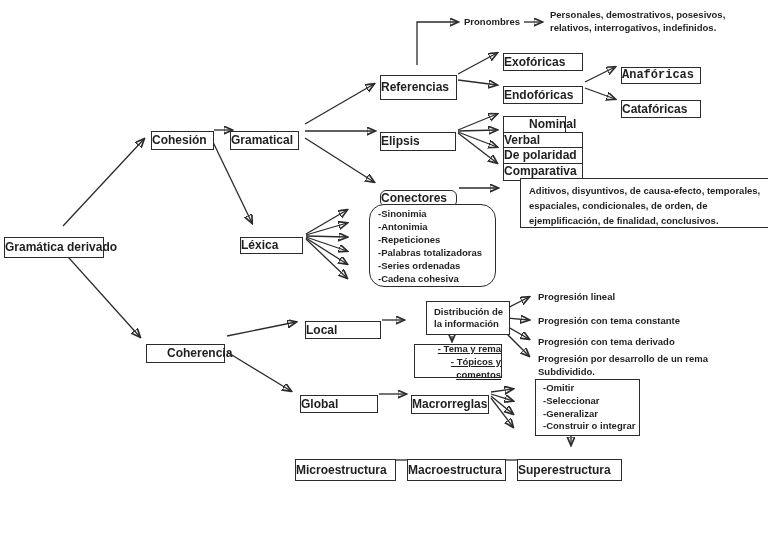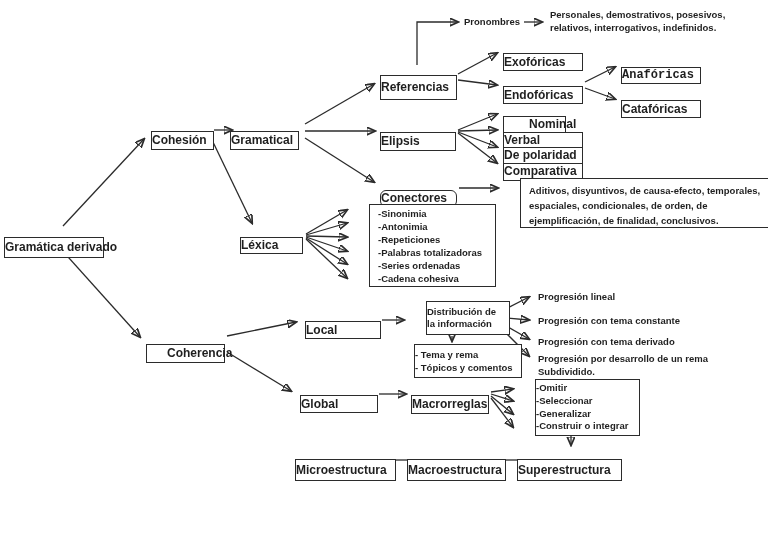--- a/index.html
+++ b/index.html
@@ -129,59 +129,59 @@
     </div>
 
   <div class="box" style="left:380px;top:180px;width:77px;height:17px;border-radius:6px;">
       <span>Conectores</span>
     </div>
   <div class="listbox wrap" style="left:504px;top:178px;width:260px;height:50px;padding:4px 8px 0 8px;line-height:15px;"><span>Aditivos, disyuntivos, de causa-efecto, temporales, espaciales, condicionales, de orden, de ejemplificación, de finalidad, conclusivos.</span></div>
 
   <div class="box" style="left:240px;top:227px;width:63px;height:17px;">
       <span>Léxica</span>
     </div>
-  <div class="listbox stackcol" style="left:353px;top:204px;width:127px;height:83px;padding-left:8px;line-height:13px;">
+  <div class="listbox stackcol" style="left:353px;top:204px;width:127px;height:83px;padding-left:8px;line-height:13px;border-radius:15px;">
     <div class="li">-Sinonimia</div>
     <div class="li">-Antonimia</div>
     <div class="li">-Repeticiones</div>
     <div class="li">-Palabras totalizadoras</div>
     <div class="li">-Series ordenadas</div>
     <div class="li">-Cadena cohesiva</div>
   </div>
 
   <div class="box" style="left:146px;top:334px;width:79px;height:19px;padding-left:20px;">
       <span>Coherencia</span>
     </div>
   <div class="box" style="left:305px;top:311px;width:76px;height:18px;">
       <span>Local</span>
     </div>
 
-  <div class="listbox stackcol" style="left:410px;top:301px;width:84px;height:34px;line-height:12px;">
+  <div class="listbox stackcol" style="left:410px;top:301px;width:84px;height:34px;padding-left:7px;line-height:12px;">
     <div>Distribución de</div>
     <div>la información</div>
   </div>
 
-  <div class="listbox stackcol" style="left:398px;top:344px;width:108px;height:34px;line-height:13px;text-align:left;">
+  <div class="listbox stackcol" style="left:398px;top:344px;width:88px;height:34px;line-height:13px;text-align:right;text-decoration:underline;">
     <div>- Tema y rema</div>
     <div>- Tópicos y comentos</div>
   </div>
 
   <div class="plain" style="left:538px;top:291px;width:150px;"><span>Progresión lineal</span></div>
   <div class="plain" style="left:538px;top:315px;width:170px;"><span>Progresión con tema constante</span></div>
   <div class="plain" style="left:538px;top:336px;width:165px;"><span>Progresión con tema derivado</span></div>
   <div class="plain wrap" style="left:538px;top:352px;width:192px;line-height:13px;"><span>Progresión por desarrollo de un rema Subdividido.</span></div>
 
   <div class="box" style="left:300px;top:385px;width:78px;height:18px;">
       <span>Global</span>
     </div>
   <div class="box" style="left:411px;top:385px;width:78px;height:19px;">
       <span>Macrorreglas</span>
     </div>
 
-  <div class="listbox stackcol" style="left:519px;top:379px;width:105px;height:57px;line-height:12.8px;">
+  <div class="listbox stackcol" style="left:519px;top:379px;width:105px;height:57px;padding-left:7px;line-height:12.8px;">
     <div class="li">-Omitir</div>
     <div class="li">-Seleccionar</div>
     <div class="li">-Generalizar</div>
     <div class="li">-Construir o integrar</div>
   </div>
 
   <div class="box" style="left:295px;top:449px;width:101px;height:22px;">
       <span>Microestructura</span>
     </div>
   <div class="box" style="left:407px;top:449px;width:99px;height:22px;">

